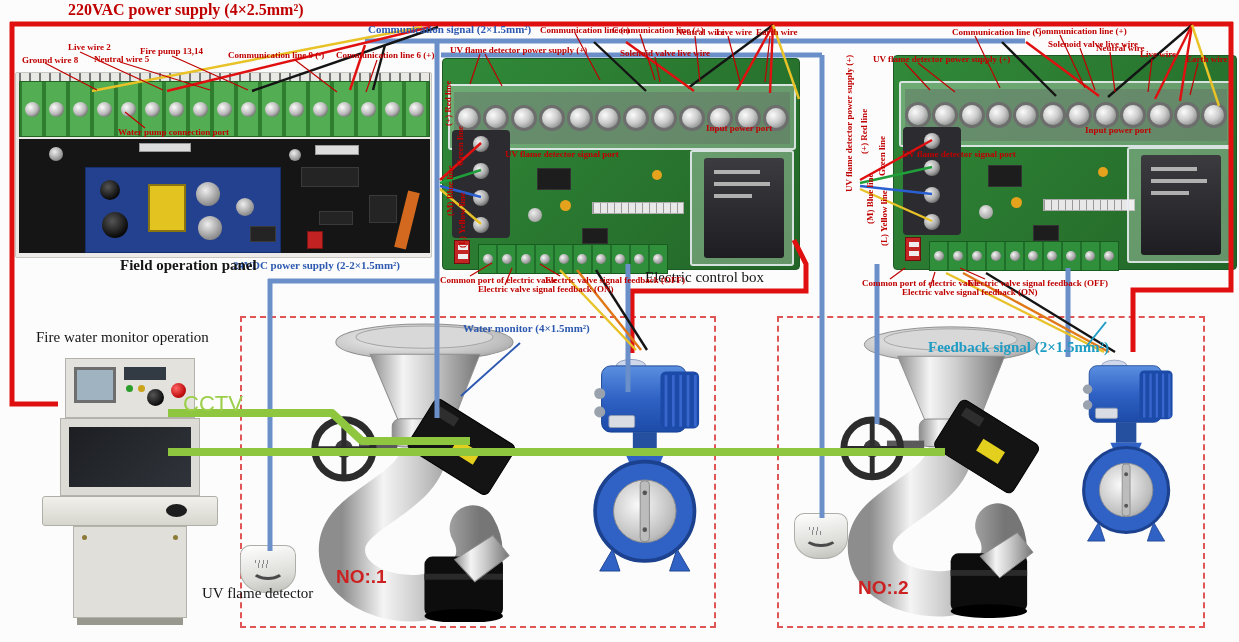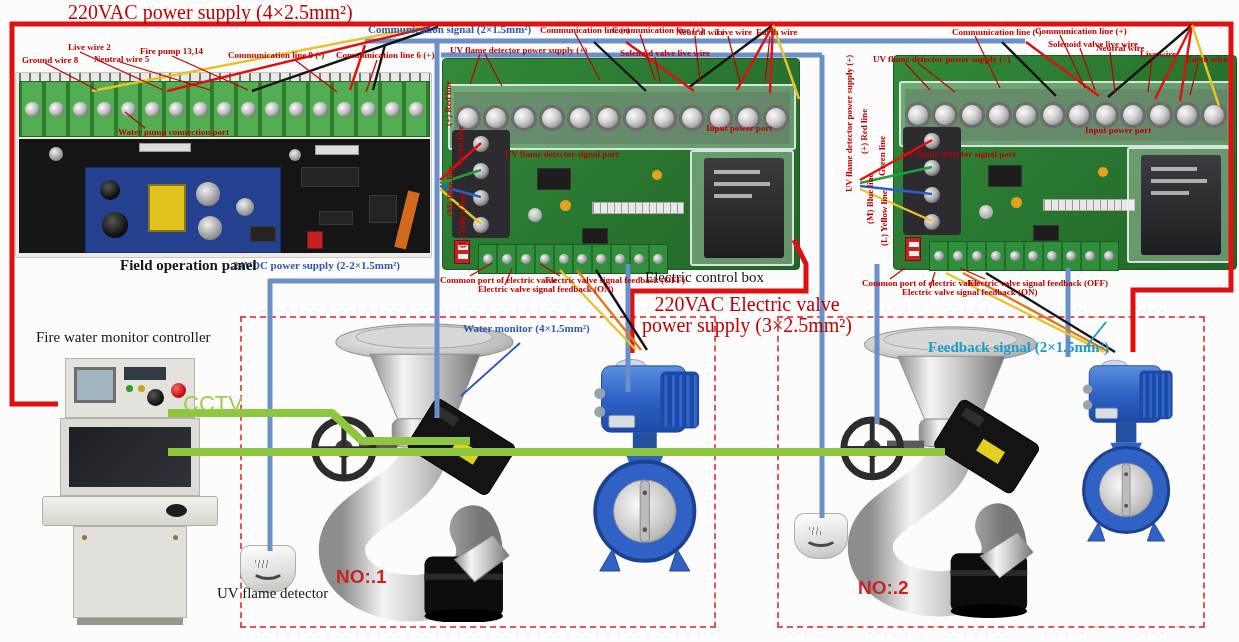--- a/index.html
+++ b/index.html
@@ -16,21 +16,21 @@
 
   
   .zone{position:absolute;border:2px dashed var(--zone_dash);z-index:1;background:transparent}
 
   
   #wires{position:absolute;left:0;top:0;z-index:6;pointer-events:none}
 
   
   #labels{position:absolute;left:0;top:0;width:100%;height:100%;z-index:8;pointer-events:none}
   .lbl{position:absolute;white-space:nowrap;line-height:1.05}
-  .red-lg{font-size:20px;font-weight:400;color:var(--label_red)}
+  .red-lg{font-size:16px;font-weight:700;color:var(--label_red)}
   .blue-lg{font-size:11px;font-weight:600;color:var(--label_blue)}
   .cyan-lg{font-size:15px;font-weight:600;color:var(--label_cyan)}
   .red-sm{font-size:9px;font-weight:600;color:var(--label_red)}
   .red-vert{font-size:9px;font-weight:600;color:var(--label_red)}
   .caption{font-size:15px;color:var(--caption)}
   .no-label{font-family:"Liberation Sans",sans-serif;font-size:19px;font-weight:700;color:#cc2222}
   .green-cctv{font-family:"Liberation Sans",sans-serif;font-size:22px;color:var(--label_green)}
 
   
   #fpanel{left:15px;top:72px;width:417px;height:186px;z-index:3;background:#ecebe7;
@@ -476,27 +476,26 @@
     </g>
     <path stroke="var(--label_blue)" stroke-width="2" fill="none" d="M520,343 L461,396"></path>
     <path stroke="var(--label_cyan)" stroke-width="2" fill="none" d="M1086,347 L1106,322"></path>
   </svg>
 
   <div id="labels">
       <div class="lbl red-lg" style="left: 68px; top: 2px;">220VAC power supply (4×2.5mm²)</div>
       <div class="lbl blue-lg" style="left: 368px; top: 24px;">Communication signal (2×1.5mm²)</div>
       <div class="lbl blue-lg" style="left: 233px; top: 260px;">24VDC power supply (2-2×1.5mm²)</div>
       <div class="lbl blue-lg" style="left: 463px; top: 323px;">Water monitor (4×1.5mm²)</div>
-      <div class="lbl red-lg" style="left: 638px; top: 294px; width: 218px; text-align: center; white-space: normal;">220VAC Electric valve power supply (3×2.5mm²)</div>
       <div class="lbl cyan-lg" style="left: 928px; top: 340px;">Feedback signal (2×1.5mm²)</div>
       <div class="lbl green-cctv" style="left: 183px; top: 392px;">CCTV</div>
       <div class="lbl caption" style="left: 120px; top: 258px; font-weight: bold;">Field operation panel</div>
-      <div class="lbl caption" style="left: 36px; top: 330px;">Fire water monitor controller</div>
+      <div class="lbl caption" style="left: 36px; top: 330px;">Fire water monitor operation</div>
       <div class="lbl caption" style="left: 645px; top: 270px;">Electric control box</div>
-      <div class="lbl caption" style="left: 217px; top: 586px;">UV flame detector</div>
+      <div class="lbl caption" style="left: 202px; top: 586px;">UV flame detector</div>
       <div class="lbl no-label" style="left: 336px; top: 567px;">NO:.1</div>
       <div class="lbl no-label" style="left: 858px; top: 578px;">NO:.2</div>
       <div class="lbl red-sm" style="left: 22px; top: 56px;">Ground wire 8</div>
       <div class="lbl red-sm" style="left: 68px; top: 43px;">Live wire 2</div>
       <div class="lbl red-sm" style="left: 94px; top: 55px;">Neutral wire 5</div>
       <div class="lbl red-sm" style="left: 140px; top: 47px;">Fire pump 13,14</div>
       <div class="lbl red-sm" style="left: 228px; top: 51px;">Communication line 9 (-)</div>
       <div class="lbl red-sm" style="left: 336px; top: 51px;">Communication line 6 (+)</div>
       <div class="lbl red-sm" style="left: 118px; top: 128px;">Water pump connection port</div>
       <div class="lbl red-sm" style="left: 450px; top: 46px;">UV flame detector power supply (+)</div>

